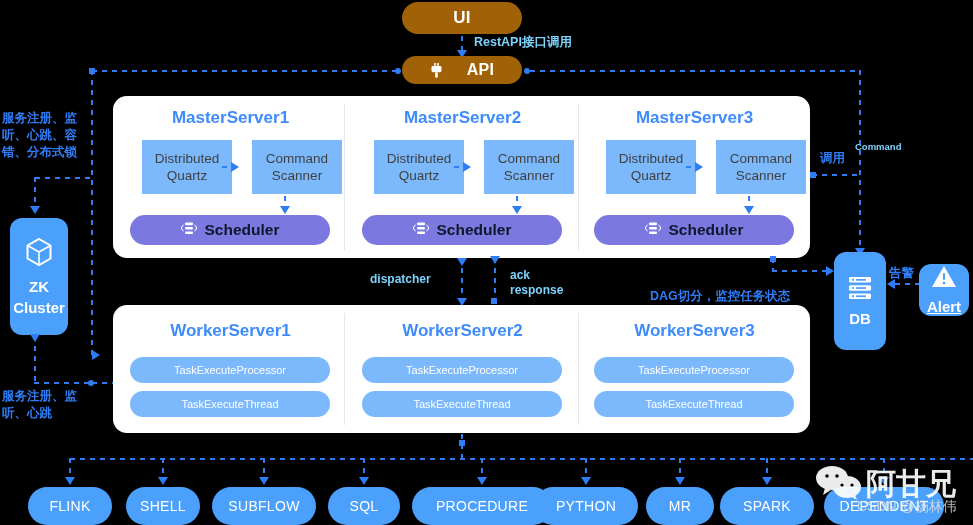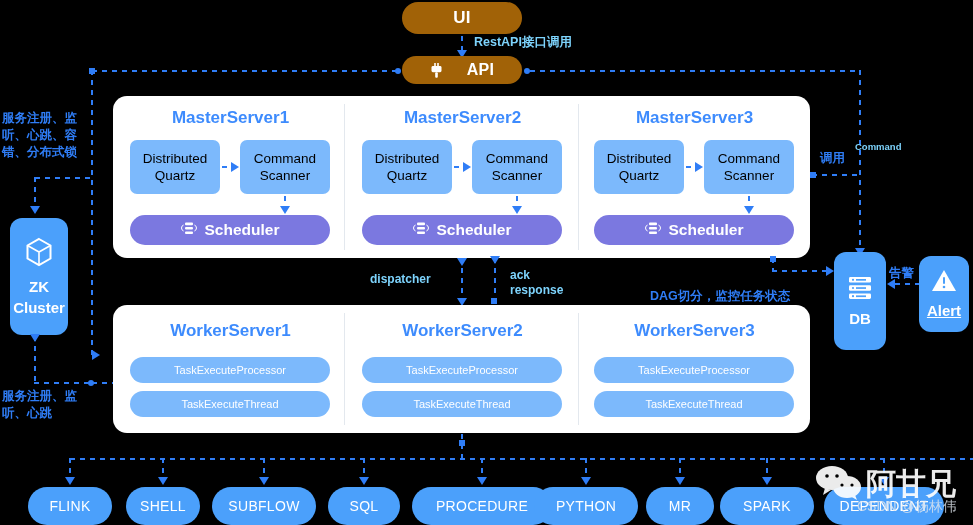--- a/index.html
+++ b/index.html
@@ -3,22 +3,22 @@
 <meta charset="utf-8">
 <style>
   html,body{margin:0;padding:0;background:#000;}
   body{width:973px;height:525px;overflow:hidden;font-family:"Liberation Sans","DejaVu Sans",sans-serif;}
   #stage{position:relative;width:973px;height:525px;background:#000;}
   .abs{position:absolute;}
   .pill{border-radius:999px;background:#a16207;color:#fff;display:flex;align-items:center;justify-content:center;font-size:16px;font-weight:600;letter-spacing:.2px;}
   .panel{background:#fff;border-radius:14px;}
   .divider{position:absolute;top:10px;bottom:10px;width:1px;background:#e3e8ee;}
   .srv-title{color:#3d8bfd;font-size:17px;font-weight:700;text-align:center;}
-  .smallbox{background:#7cb9fc;color:#000000;border-radius:7px;font-size:13.5px;line-height:17px;text-align:center;display:flex;align-items:center;justify-content:center;}
-  .sched{background:#7b78e0;color:#ffffff;border-radius:999px;height:30px;display:flex;align-items:center;justify-content:center;gap:8px;font-size:15.5px;font-weight:600;}
+  .smallbox{background:#7cb9fc;color:#404040;border-radius:0;font-size:13.5px;line-height:17px;text-align:center;display:flex;align-items:center;justify-content:center;margin-left:12px;}
+  .sched{background:#7b78e0;color:#0f172a;border-radius:999px;height:30px;display:flex;align-items:center;justify-content:center;gap:8px;font-size:15.5px;font-weight:600;}
   .wpill{background:#7cb9fc;color:#fff;border-radius:999px;height:26px;display:flex;align-items:center;justify-content:center;font-size:11px;}
   .bigblue{background:#4ba0fb;color:#fff;border-radius:12px;display:flex;flex-direction:column;align-items:center;justify-content:center;gap:4px;font-size:15px;font-weight:600;}
   .lbl{color:#7dd3fc;font-size:11.5px;font-weight:700;line-height:15px;white-space:pre-line;}
   .lbl-cn{color:#2f7df6;font-size:12.5px;font-weight:700;line-height:17px;}
   .taskbtn{height:38px;border-radius:19px;background:#4ba0fb;color:#fff;display:flex;align-items:center;justify-content:center;font-size:14px;letter-spacing:.3px;}
   .hdash{background-image:linear-gradient(to right,#2f7df6 0 5px,transparent 5px 10px);background-size:10px 2px;background-repeat:repeat-x;height:2px;}
   .vdash{background-image:linear-gradient(to bottom,#2f7df6 0 5px,transparent 5px 10px);background-size:2px 10px;background-repeat:repeat-y;width:2px;}
   .arr-d{width:0;height:0;border-left:5px solid transparent;border-right:5px solid transparent;border-top:8px solid #2f7df6;}
   .arr-r{width:0;height:0;border-top:5px solid transparent;border-bottom:5px solid transparent;border-left:8px solid #2f7df6;}
   .arr-l{width:0;height:0;border-top:5px solid transparent;border-bottom:5px solid transparent;border-right:8px solid #2f7df6;}
@@ -205,21 +205,21 @@
           <circle cx="6" cy="12" r="1.1" fill="#4ba0fb"></circle>
           <circle cx="6" cy="20.2" r="1.1" fill="#4ba0fb"></circle>
           <rect x="9" y="3" width="10" height="1.7" fill="#4ba0fb"></rect>
           <rect x="9" y="11.2" width="10" height="1.7" fill="#4ba0fb"></rect>
           <rect x="9" y="19.4" width="10" height="1.7" fill="#4ba0fb"></rect>
         </svg>
     </span>
     <span>DB</span>
   </div>
 
-  <div class="abs bigblue" style="left:919px;top:256px;width:50px;height:76px;text-decoration:underline;">
+  <div class="abs bigblue" style="left:919px;top:264px;width:50px;height:52px;text-decoration:underline;">
     <span style="margin-bottom:2px;">
       <svg width="26" height="24" viewBox="0 0 26 24">
           <path d="M13 1 L25 22 L1 22 Z" fill="#fff"></path>
           <rect x="12" y="8" width="2" height="7" rx="1" fill="#4ba0fb"></rect>
           <circle cx="13" cy="18" r="1.3" fill="#4ba0fb"></circle>
         </svg>
     </span>
     <span>Alert</span>
   </div>
 

